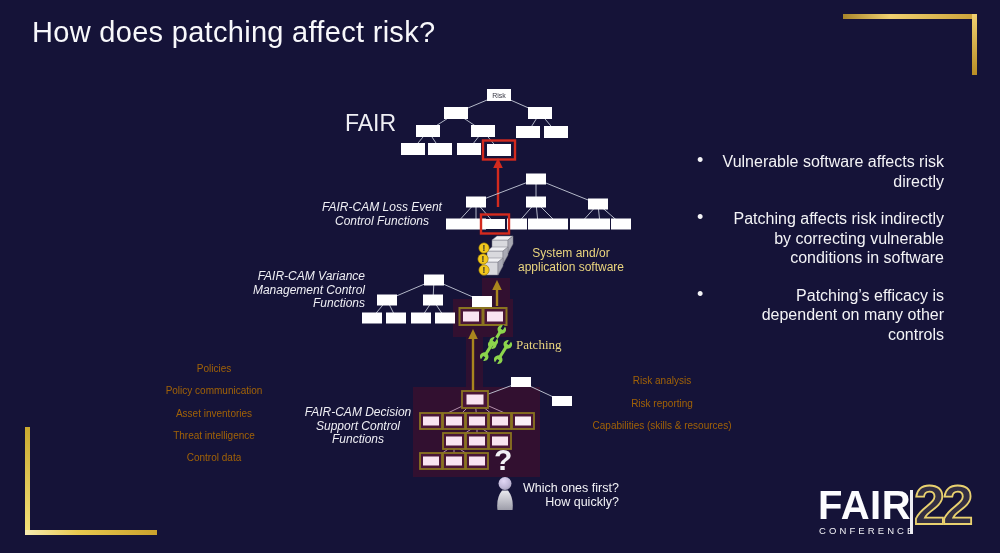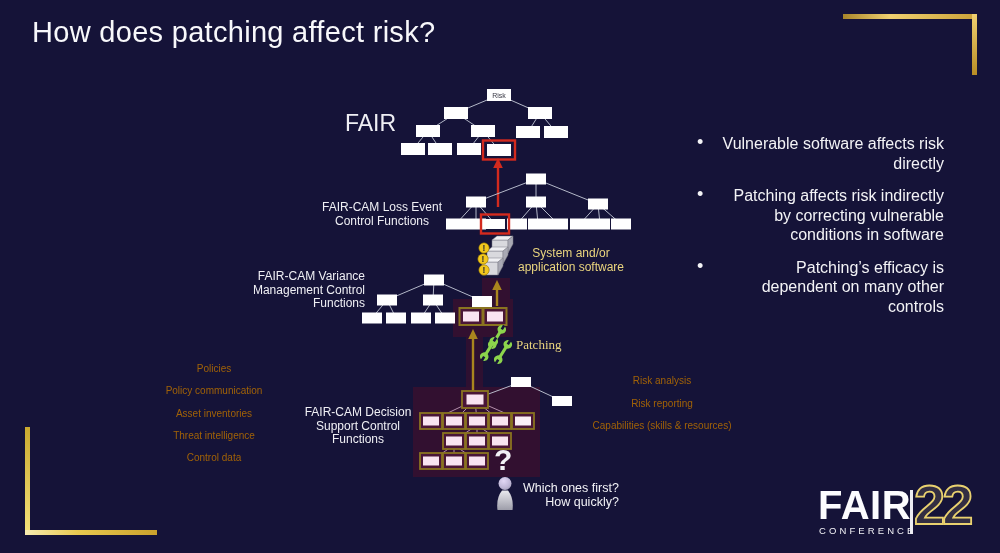--- a/index.html
+++ b/index.html
@@ -7,38 +7,38 @@
          font-family:"Liberation Sans",sans-serif;}
   .abs{position:absolute;text-align:right;}
   #title{left:32px;top:16px;font-size:29px;color:#F8F8FB;letter-spacing:.3px;}
   
   .corner{position:absolute;}
   #tr-h{left:843px;top:14px;width:134px;height:5px;background:linear-gradient(90deg,#a8852a,#f0d070 35%,#caa238);}
   #tr-v{left:972px;top:14px;width:5px;height:61px;background:linear-gradient(180deg,#f0d070,#b88d25);}
   #bl-v{left:25px;top:427px;width:5px;height:108px;background:linear-gradient(180deg,#caa92f,#f5e27a);}
   #bl-h{left:25px;top:530px;width:132px;height:5px;background:linear-gradient(90deg,#f7ecb0,#e8c94f 40%,#caa12c);}
   
-  .wlbl{color:#EFEFF4;font-size:12px;line-height:13.5px;text-align:center;}
+  .wlbl{color:#EFEFF4;font-size:12px;line-height:13.5px;text-align:center;font-style:italic;}
   .ylbl{color:#a16207;font-size:10px;text-align:center;}
   #fair-label{left:345px;top:110px;font-size:23px;color:#EFEFF4;}
   #loss-label{left:318px;top:201px;width:128px;}
   #variance-label{left:247px;top:270px;width:118px;text-align:right;}
   #decision-label{left:299px;top:406px;width:118px;}
   #system-label{left:505px;top:247px;width:132px;color:#EAD57E;font-size:12px;line-height:13.5px;text-align:center;}
   #patching-label{left:516px;top:337px;font-size:13px;color:#EAD57E;font-family:Liberation Serif, serif;}
   #left-inputs{left:122px;top:358px;width:184px;}
   #left-inputs div{line-height:22.3px;}
   #right-inputs{left:556px;top:370px;width:212px;}
   #right-inputs div{line-height:22.6px;}
   #question-mark{left:494px;top:443px;font-size:30px;font-weight:700;color:#F2F2F6;}
   #person-question{left:523px;top:481px;color:#F2F2F6;font-size:12.5px;line-height:14px;}
   
   #bullets{left:696px;top:134px;width:248px;list-style:none;margin:0;padding:0;}
   #bullets li{position:relative;padding-left:22px;margin-bottom:13px;color:#F3F3F6;
-              font-size:16px;line-height:19.5px;}
+              font-size:16px;line-height:19.5px;margin-top:18px;}
   #bullets li::before{content:"•";position:absolute;left:1px;top:-1px;font-size:18px;color:#F3F3F6;}
   
   #logo{left:818px;top:483px;width:165px;height:58px;}
   #logo-brand{left:0;top:2px;font-size:40px;line-height:40px;font-weight:700;color:#FCFCFE;letter-spacing:.5px;}
   #logo-sub{left:1px;top:42px;font-size:9.5px;letter-spacing:3.1px;color:#F2F2F6;}
   #logo-bar{left:92px;top:7px;width:2.5px;height:44px;background:#ECECF2;}
   #logo-year{left:96px;top:-6px;font-size:56px;line-height:56px;font-weight:700;letter-spacing:-3px;
              color:rgba(234,213,126,0.14);-webkit-text-stroke:1.8px #E9D16F;}
   svg{position:absolute;left:0;top:0;}
 </style>

